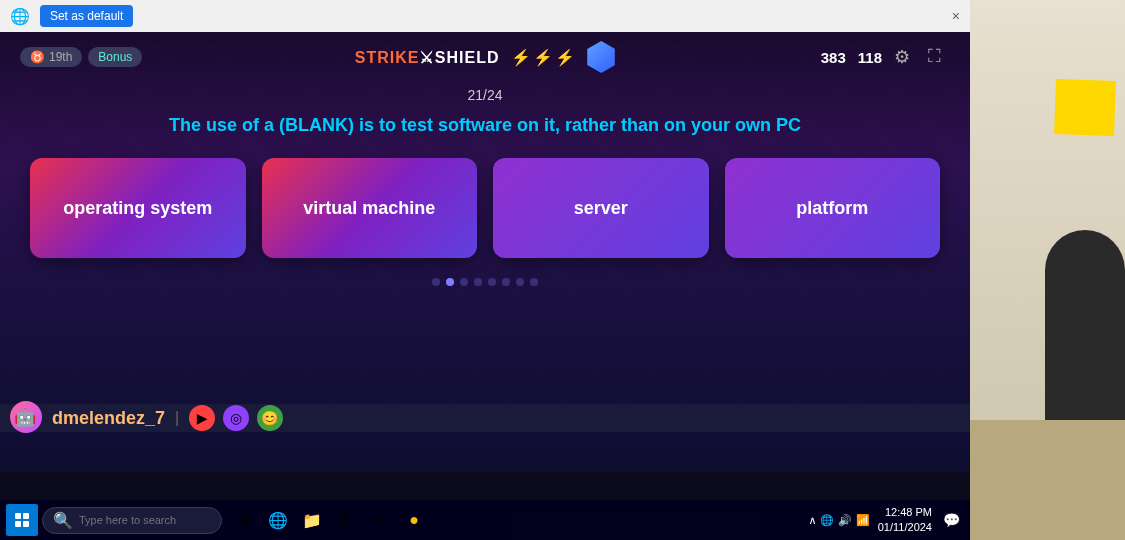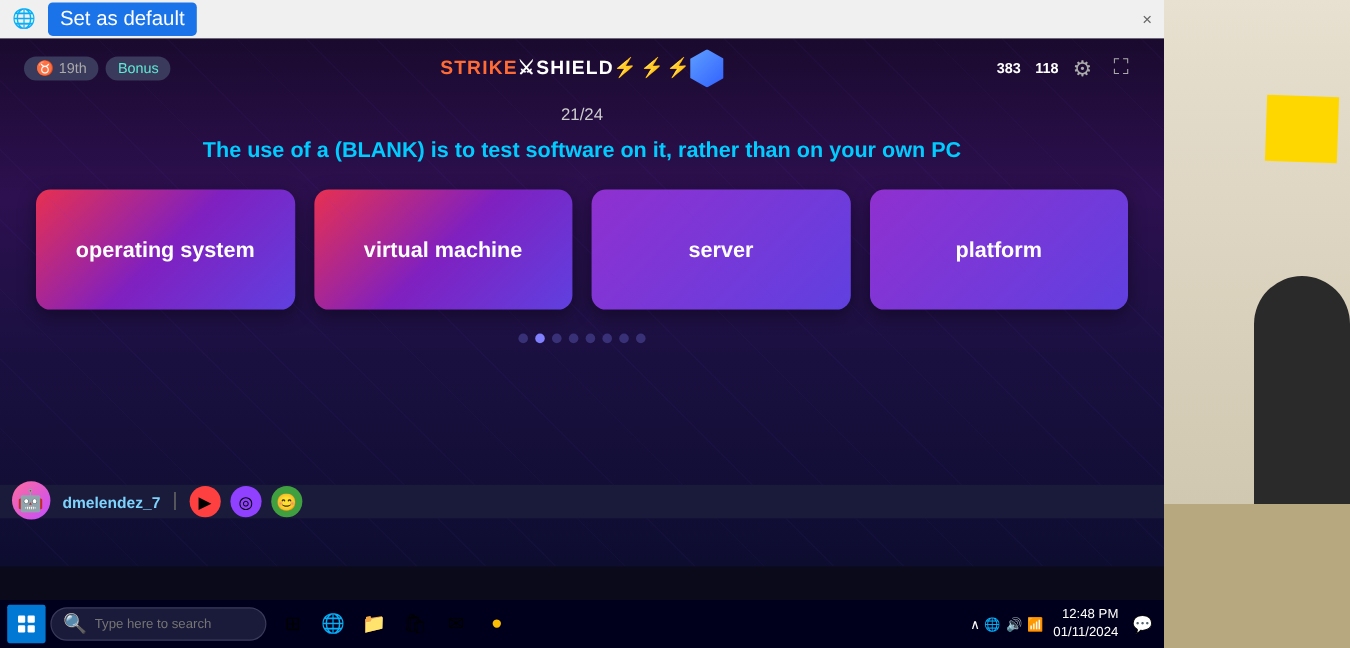--- a/index.html
+++ b/index.html
@@ -42,21 +42,21 @@
       font-size: 12px;
       color: #333;
     }
 
     .set-default-btn {
       background: #1a73e8;
       color: white;
       border: none;
       border-radius: 4px;
       padding: 4px 10px;
-      font-size: 17px;
+      font-size: 12px;
       cursor: pointer;
     }
 
     .chrome-close {
       position: absolute;
       right: 10px;
       top: 8px;
       font-size: 14px;
       color: #666;
       cursor: pointer;
@@ -121,21 +121,21 @@
       padding: 3px 10px;
       font-size: 12px;
     }
 
     .game-logo {
       position: absolute;
       left: 50%;
       transform: translateX(-50%);
       display: flex;
       align-items: center;
-      gap: 0;
+      gap: 12px;
     }
 
     .logo-text {
       font-size: 16px;
       font-weight: bold;
       color: white;
       text-transform: uppercase;
       letter-spacing: 1px;
     }
 
@@ -157,21 +157,21 @@
     }
 
     .score-area {
       display: flex;
       align-items: center;
       gap: 12px;
       color: white;
     }
 
     .score-numbers {
-      font-size: 12px;
+      font-size: 15px;
       font-weight: bold;
     }
 
     .gear-icon, .expand-icon {
       width: 22px;
       height: 22px;
       cursor: pointer;
       color: #aaa;
       font-size: 18px;
     }
@@ -263,22 +263,22 @@
       border-radius: 50%;
       background: linear-gradient(135deg, #ff6b9d, #c44dff);
       display: flex;
       align-items: center;
       justify-content: center;
       font-size: 18px;
       margin-top: -2px;
     }
 
     .username {
-      color: #7dd3fc;
-      font-size: 13px;
+      color: #fdba74;
+      font-size: 18px;
       font-weight: bold;
     }
 
     .user-divider {
       color: #666;
       font-size: 16px;
     }
 
     .user-icons {
       display: flex;

